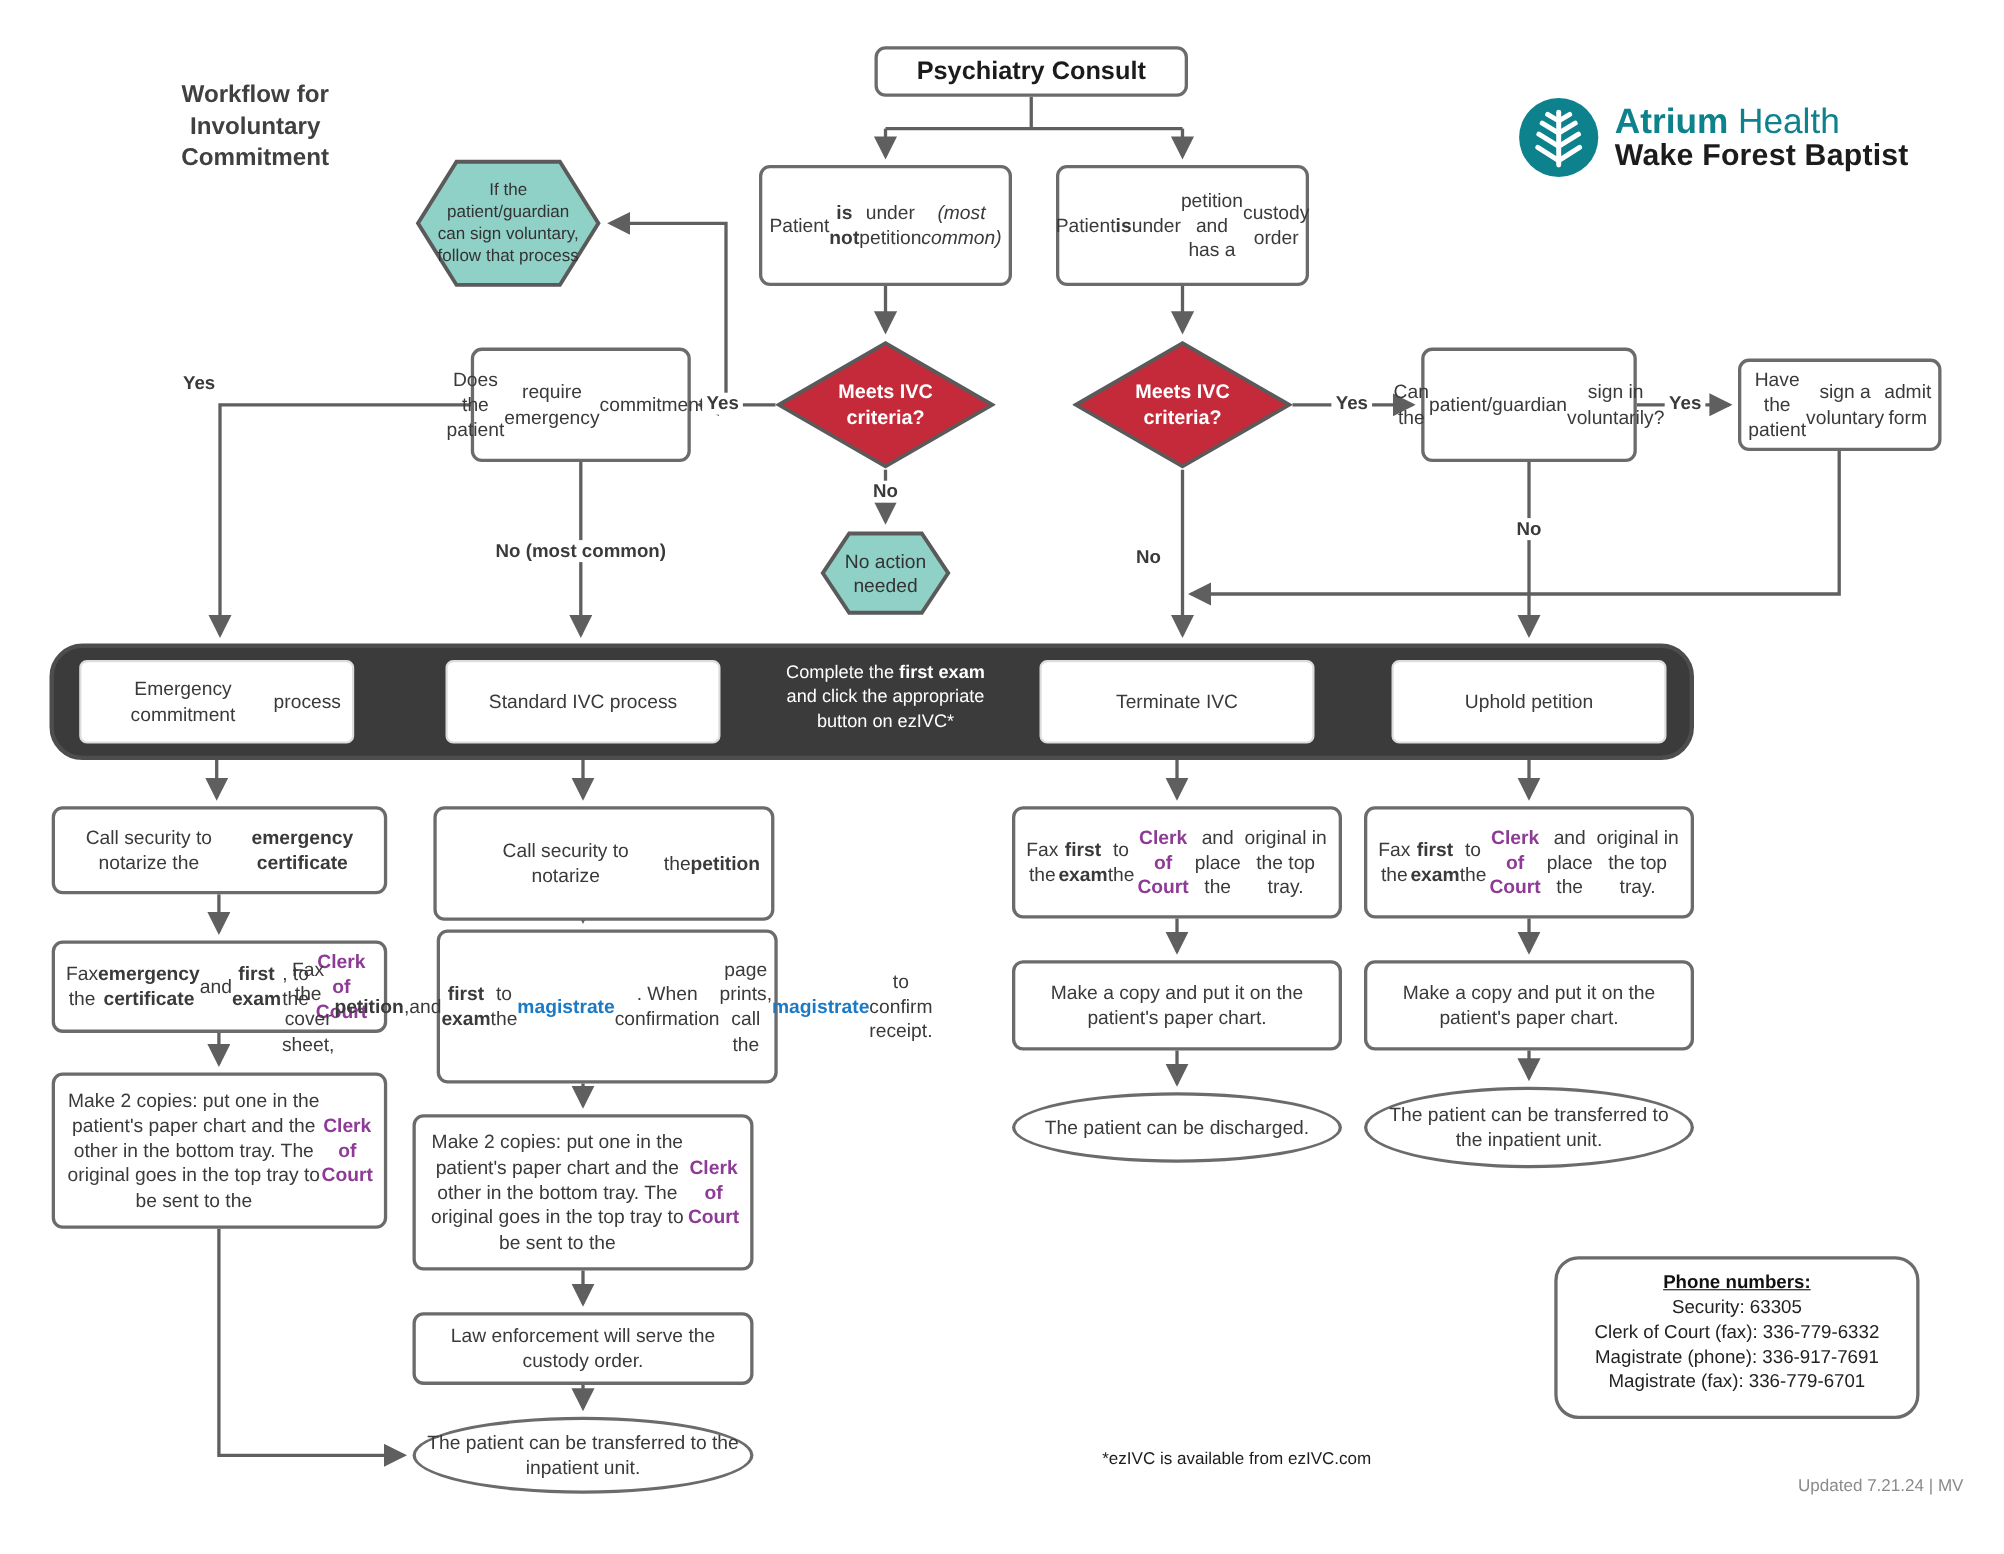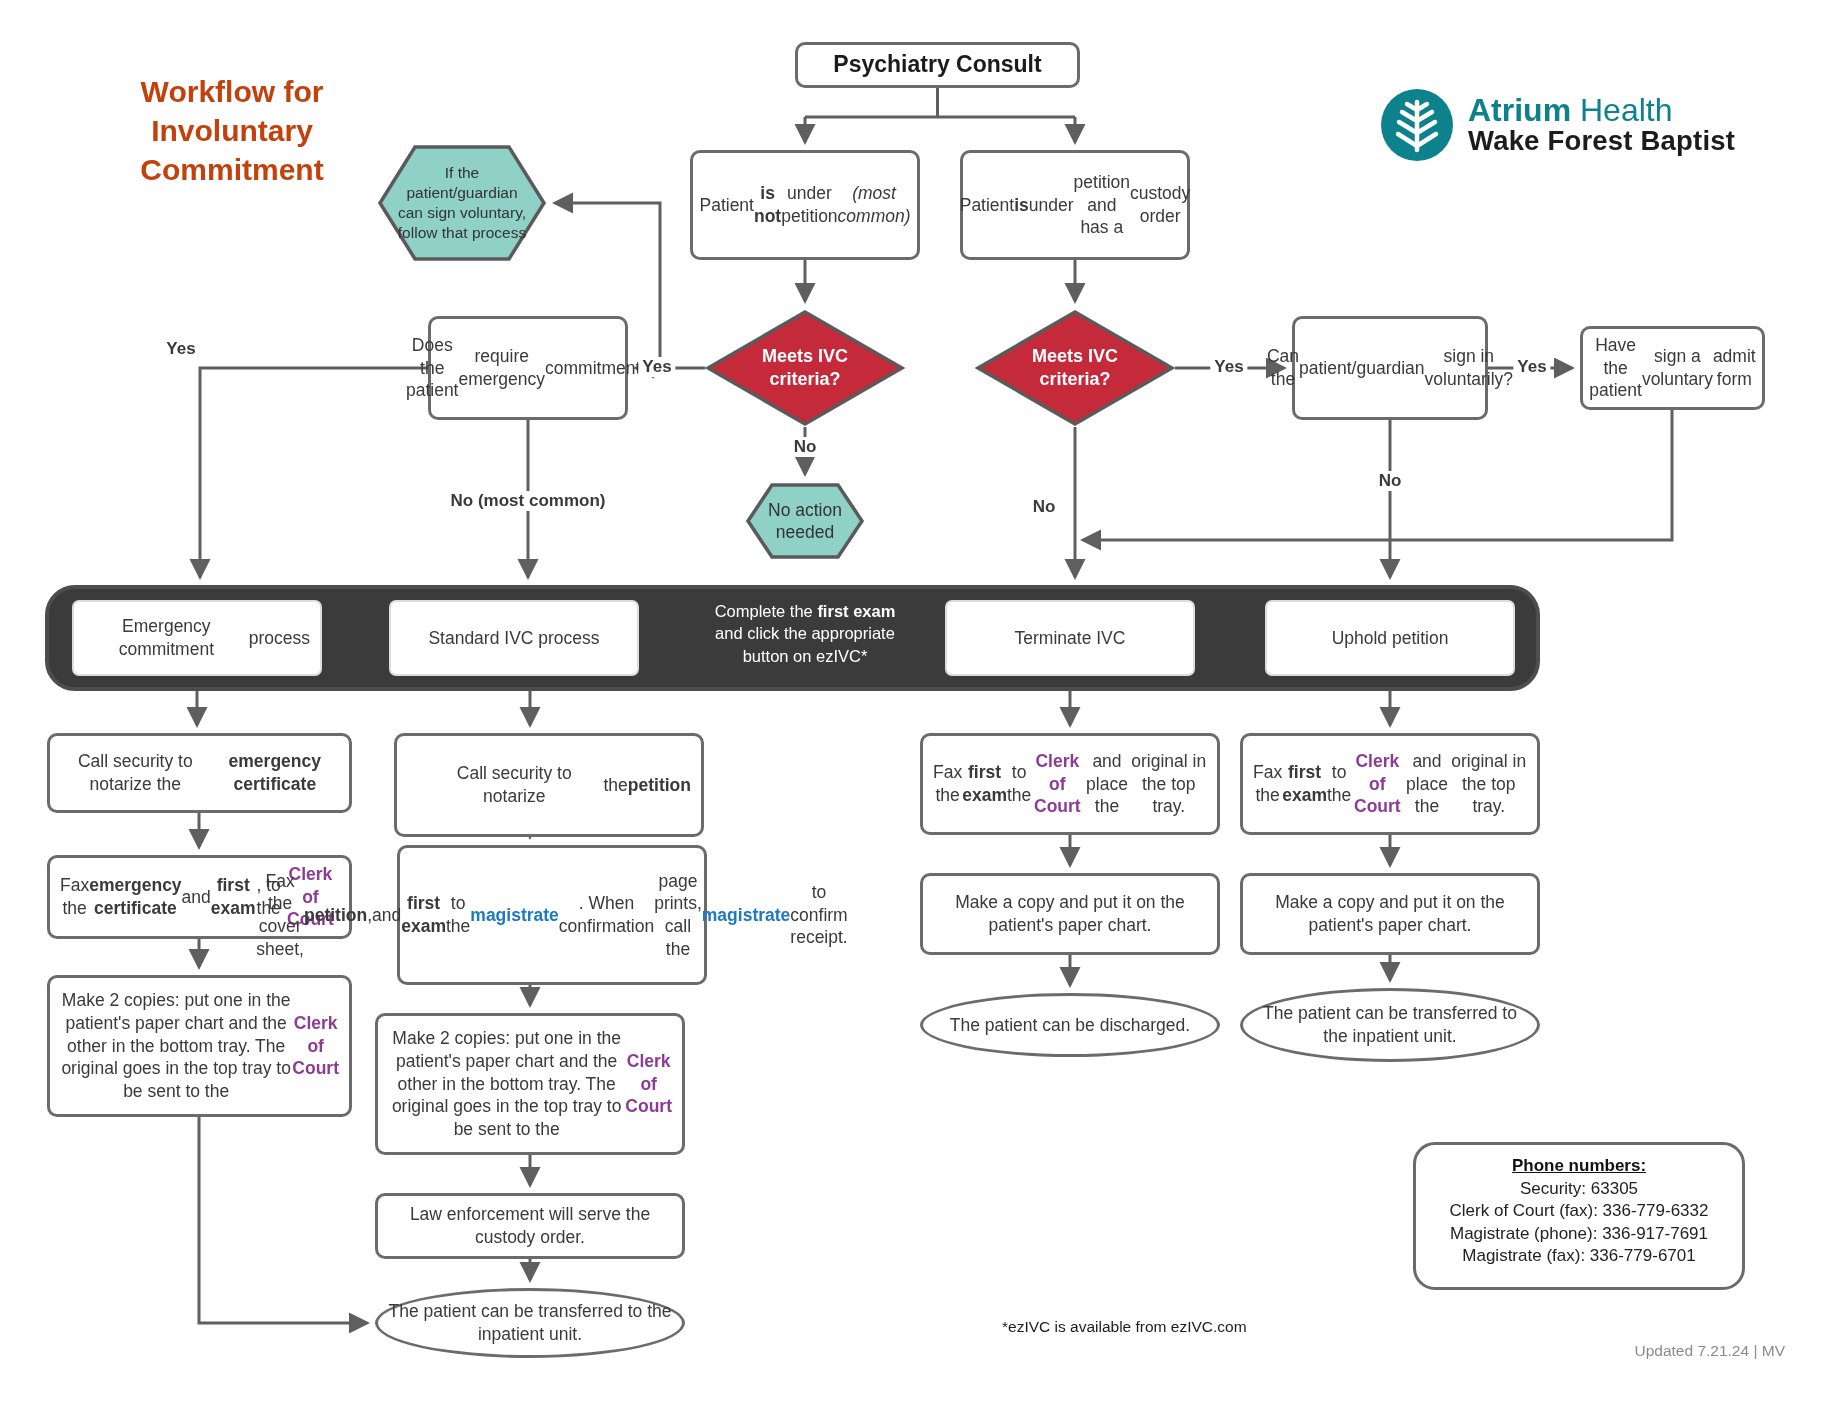--- a/index.html
+++ b/index.html
@@ -25,21 +25,21 @@
   .diamond-text{color:#fff;font-weight:bold;font-size:18px;}
   .hex-text{font-size:15.5px;color:#333;}
   .hex-text-lg{font-size:17.5px;color:#333;}
   .edge-label{position:absolute;z-index:3;transform:translate(-50%,-50%);font-weight:bold;
               font-size:17px;color:#3a3a3a;white-space:nowrap;}
   .lbl-bg{background:#fff;padding:0 4px;}
   #dark-bar{position:absolute;z-index:1;background:var(--bar-dark);border:4px solid #4d4d4d;
             border-radius:30px;box-sizing:border-box;}
   .bar-box{border:2px solid #ddd;border-radius:7px;}
   .bar-text{position:absolute;z-index:2;color:#fff;font-size:16.5px;line-height:1.35;text-align:center;}
-  #page-title{position:absolute;z-index:2;font-size:30px;font-weight:bold;color:#c2410c;
+  #page-title{position:absolute;z-index:2;font-size:22px;font-weight:bold;color:#404040;
               text-align:center;line-height:1.3;}
   #logo{position:absolute;z-index:2;display:flex;align-items:center;margin-top:20px;}
   #logo .logo-text{margin-left:12px;line-height:1.05;}
   .logo-line1{font-size:32px;}
   .logo-bold{font-weight:bold;color:var(--brand-teal);}
   .logo-light{font-weight:300;color:var(--brand-teal);}
   .logo-line2{font-size:27.5px;font-weight:bold;color:#1c1c1c;letter-spacing:.2px;}
   #phone-box{position:absolute;z-index:2;border:3px solid #6b6b6b;border-radius:22px;background:#fff;
              text-align:center;font-size:17px;line-height:1.33;padding:10px 8px;box-sizing:border-box;}
   .phone-title{font-weight:bold;text-decoration:underline;color:#111;}
@@ -202,21 +202,21 @@
   <div class="edge-label lbl-bg" style="left:1532px;top:367px;">Yes</div>
   <div class="edge-label lbl-bg" style="left:1390px;top:481px;">No</div>
 
   <div id="dark-bar" style="left:45px;top:585px;width:1495px;height:106px;"></div>
 
   <div class="box bar-box" style="left:72px;top:600px;width:250px;height:76px;">
       <span>Emergency commitment</span>
       <br>
       <span>process</span>
     </div>
-  <div class="box bar-box" style="left:389px;top:600px;width:250px;height:76px;">Standard IVC process</div>
+  <div class="box bar-box" style="left:405px;top:600px;width:250px;height:76px;">Standard IVC process</div>
   <div class="bar-text" style="left:660px;top:600px;width:290px;"><span>Complete the </span><span class="b">first exam</span><br><span>and click the appropriate</span><br><span>button on ezIVC*</span></div>
   <div class="box bar-box" style="left:945px;top:600px;width:250px;height:76px;">Terminate IVC</div>
   <div class="box bar-box" style="left:1265px;top:600px;width:250px;height:76px;">Uphold petition</div>
 
   <div class="box" style="left:47px;top:733px;width:305px;height:80px;">
       <span>Call security to notarize the</span>
       <br>
       <span class="b">emergency certificate</span>
     </div>
   <div class="box" style="left:47px;top:855px;width:305px;height:84px;">

